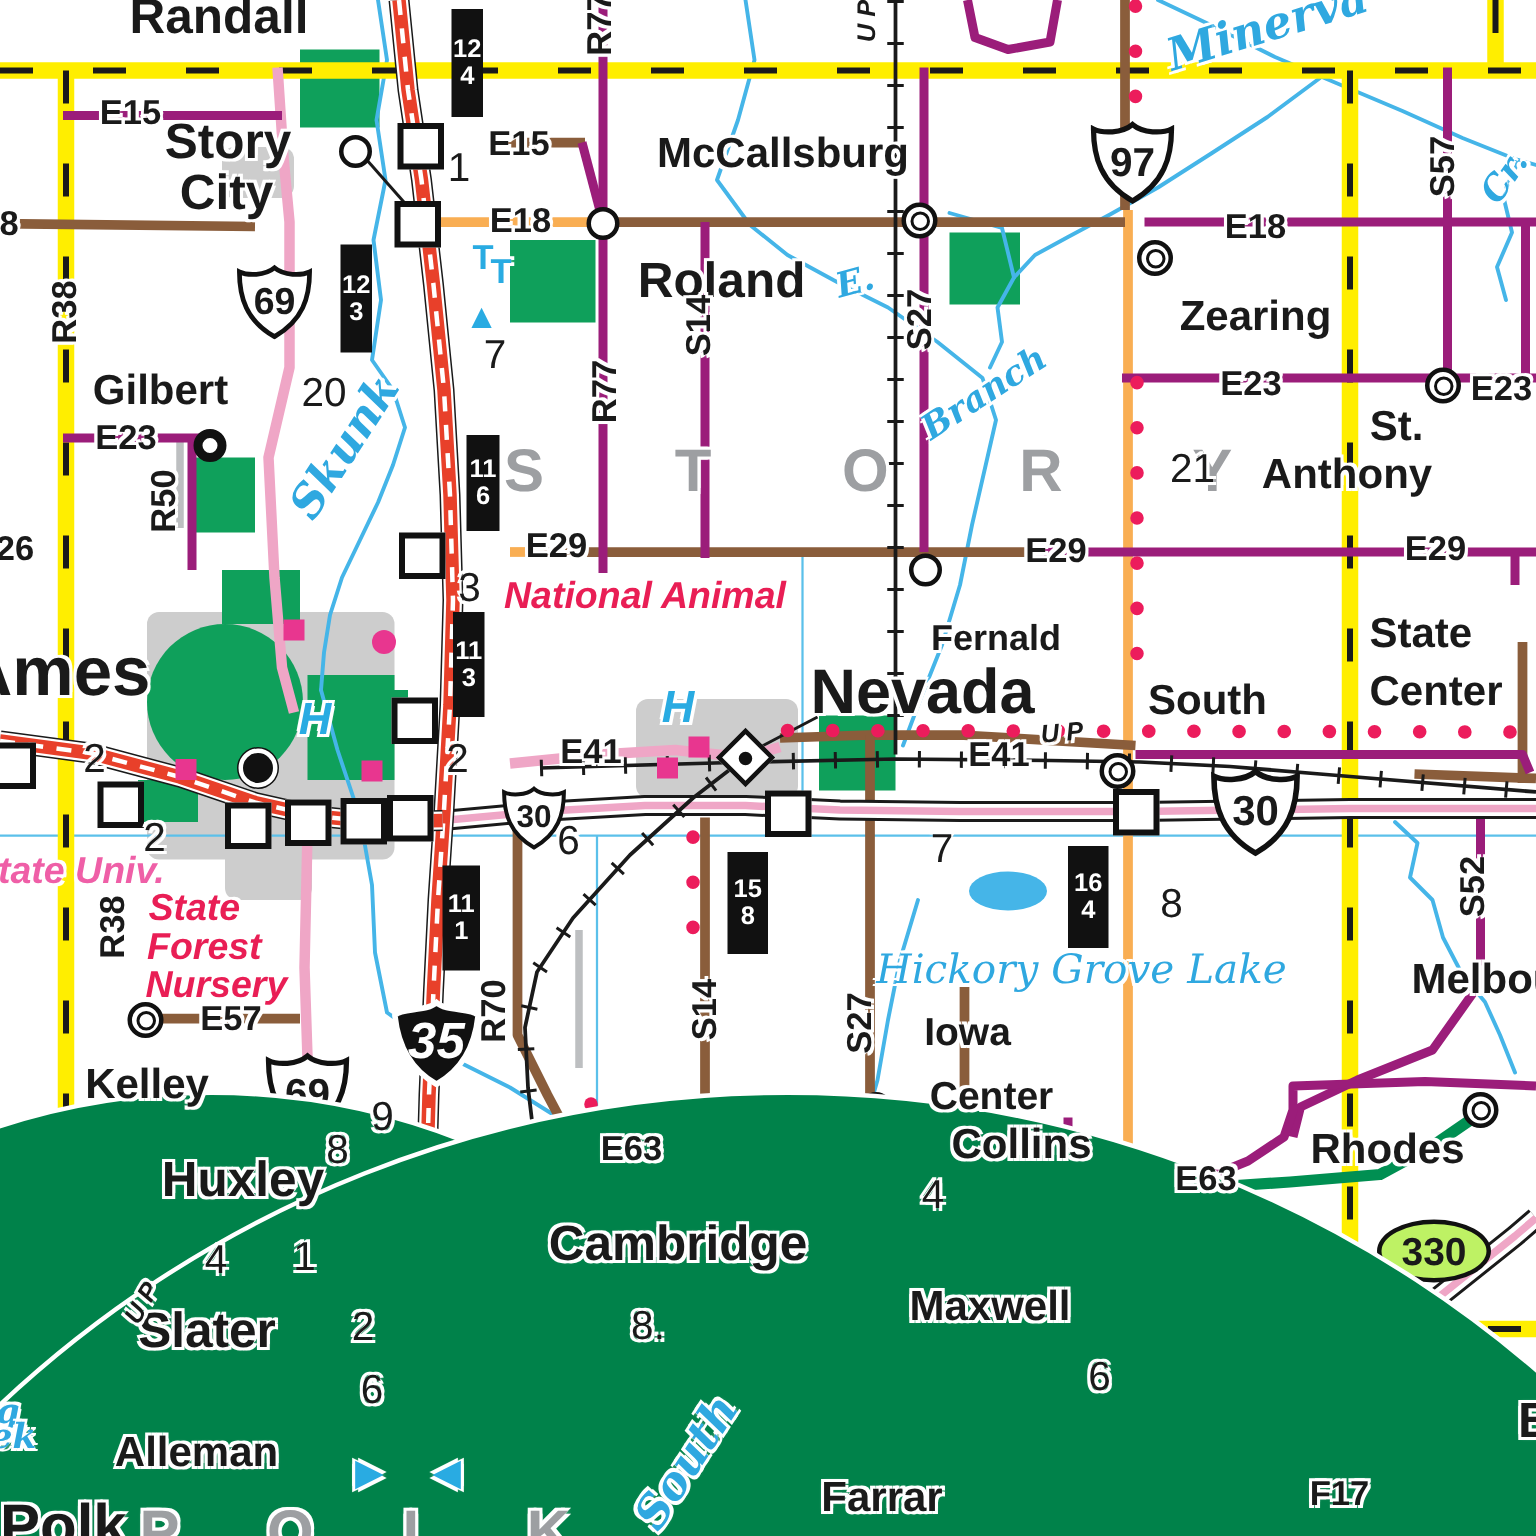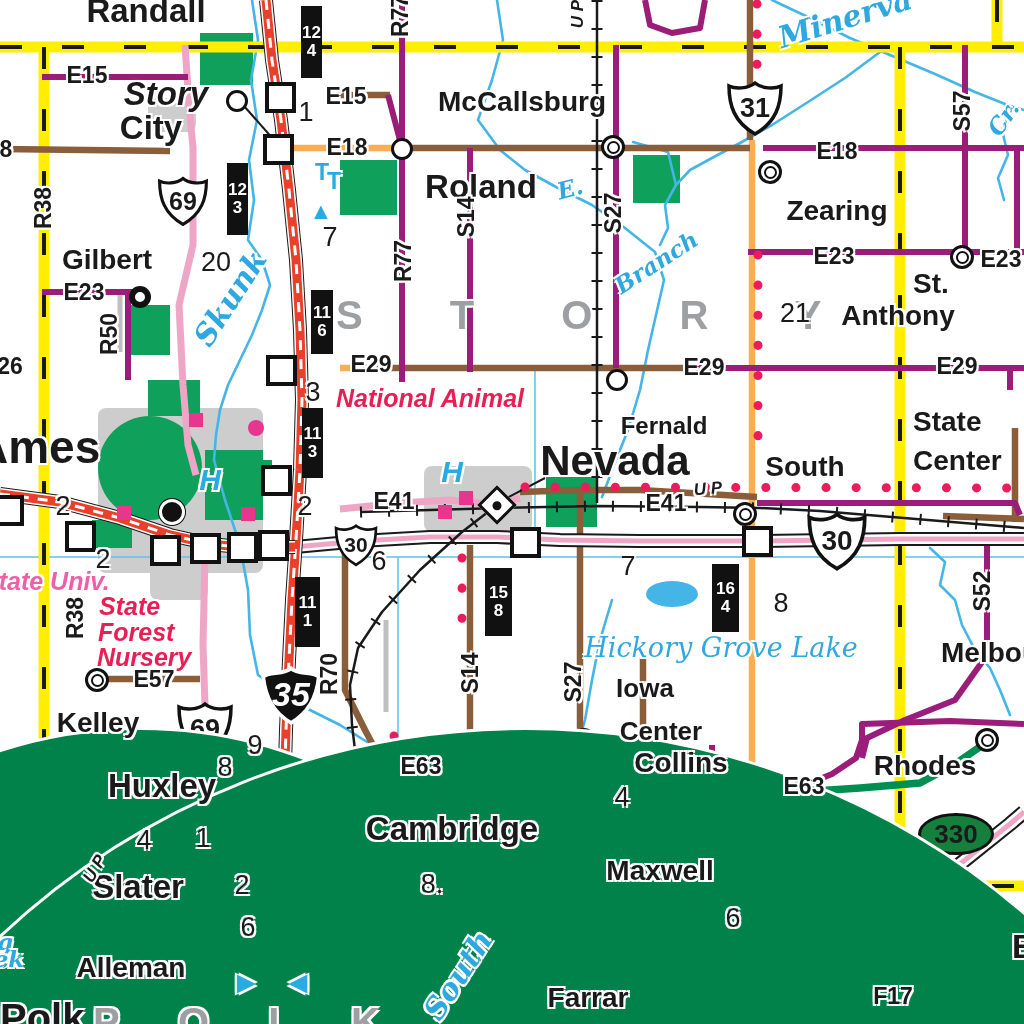--- a/index.html
+++ b/index.html
@@ -27,21 +27,21 @@
   .mm{position:absolute;background:#111;color:#fff;font-weight:700;font-size:17px;
       line-height:18px;text-align:center;word-break:break-all;overflow:hidden;
       display:flex;align-items:center;justify-content:center;padding:2px 0;box-sizing:border-box;}
   .gc{position:absolute;background:#00824a;border:3px solid #fff;border-radius:50%;
       color:#fff;font-weight:700;display:flex;align-items:center;justify-content:center;}
   .ic-sq{position:absolute;background:#fff;border:4px solid #111;box-sizing:border-box;}
   .mk{position:absolute;box-sizing:border-box;}
   .shield{position:absolute;display:flex;align-items:center;justify-content:center;}
   .shield span{position:absolute;font-weight:700;color:#1a1a1a;}
   .shield.int span{color:#fff;font-style:italic;}
-  .oval{position:absolute;background:#15803d;border:3.5px solid #111;border-radius:50%;
+  .oval{position:absolute;background:#bef264;border:3.5px solid #111;border-radius:50%;
         display:flex;align-items:center;justify-content:center;font-weight:700;color:#1a1a1a;box-sizing:border-box;}
 </style>
 </head>
 <body>
 
 <div id="stage">
   <svg id="roads" width="1024" height="1024">
       <rect x="98" y="408" width="165" height="165" rx="8" fill="#cdcdcd"></rect>
       <rect x="150" y="555" width="58" height="45" rx="8" fill="#cdcdcd"></rect>
       <rect x="148" y="98" width="48" height="34" rx="8" fill="#cdcdcd"></rect>
@@ -247,21 +247,21 @@
       <div class="shield" style="left: 175px; top: 699px; width: 60px; height: 60px;">
         <svg width="60" height="60" viewBox="0 0 60 60">
           <path d="M30,5 C23,11 10,11 4,8 C4,27 9,44 30,56 C51,44 56,27 56,8 C50,11 37,11 30,5 Z" fill="#fff" stroke="#111" stroke-width="3.5"></path>
         </svg>
         <span style="font-size: 27px;">69</span>
       </div>
       <div class="shield" style="left: 725px; top: 78px; width: 60px; height: 60px;">
         <svg width="60" height="60" viewBox="0 0 60 60">
           <path d="M30,5 C23,11 10,11 4,8 C4,27 9,44 30,56 C51,44 56,27 56,8 C50,11 37,11 30,5 Z" fill="#fff" stroke="#111" stroke-width="3.5"></path>
         </svg>
-        <span style="font-size: 27px;">31</span>
+        <span style="font-size: 27px;">97</span>
       </div>
       <div class="shield" style="left: 333px; top: 520px; width: 46px; height: 50px;">
         <svg width="46" height="50" viewBox="0 0 60 60">
           <path d="M30,5 C23,11 10,11 4,8 C4,27 9,44 30,56 C51,44 56,27 56,8 C50,11 37,11 30,5 Z" fill="#fff" stroke="#111" stroke-width="3.5"></path>
         </svg>
         <span style="font-size: 21px;">30</span>
       </div>
       <div class="shield" style="left: 805px; top: 509px; width: 64px; height: 64px;">
         <svg width="64" height="64" viewBox="0 0 60 60">
           <path d="M30,5 C23,11 10,11 4,8 C4,27 9,44 30,56 C51,44 56,27 56,8 C50,11 37,11 30,5 Z" fill="#fff" stroke="#111" stroke-width="3.5"></path>
@@ -283,21 +283,21 @@
       <div class="mm" style="left: 302px; top: 408px; width: 21px; height: 70px;">113</div>
       <div class="mm" style="left: 295px; top: 577px; width: 25px; height: 70px;">111</div>
       <div class="mm" style="left: 485px; top: 568px; width: 27px; height: 68px;">158</div>
       <div class="mm" style="left: 712px; top: 564px; width: 27px; height: 68px;">164</div>
       <div class="mm" style="left: 297px; top: 782px; width: 25px; height: 66px;">102</div>
       <div class="mm" style="left: 711px; top: 955px; width: 26px; height: 69px;">98</div>
       <div class="mm" style="left: 228px; top: 1008px; width: 24px; height: 16px;">8</div>
       <div class="gc" style="left: -318px; top: 727px; width: 912px; height: 912px; font-size: 44px;">1</div>
       <div class="gc" style="left: -243px; top: 727px; width: 1530px; height: 1530px; font-size: 40px;">20</div>
       <span class="lbl t34" style="left: 146px; top: 11px; transform: translate(-50%, -50%);">Randall</span>
-      <span class="lbl t34" style="left: 166px; top: 94px; transform: translate(-50%, -50%); font-style: italic;">Story</span>
+      <span class="lbl t34" style="left: 152px; top: 94px; transform: translate(-50%, -50%);">Story</span>
       <span class="lbl t34" style="left: 151px; top: 128px; transform: translate(-50%, -50%);">City</span>
       <span class="lbl t30" style="left: 522px; top: 102px; transform: translate(-50%, -50%);">McCallsburg</span>
       <span class="lbl t34" style="left: 481px; top: 187px; transform: translate(-50%, -50%);">Roland</span>
       <span class="lbl t30" style="left: 837px; top: 211px; transform: translate(-50%, -50%);">Zearing</span>
       <span class="lbl t30" style="left: 107px; top: 260px; transform: translate(-50%, -50%);">Gilbert</span>
       <span class="lbl t30" style="left: 931px; top: 284px; transform: translate(-50%, -50%);">St.</span>
       <span class="lbl t30" style="left: 898px; top: 316px; transform: translate(-50%, -50%);">Anthony</span>
       <span class="lbl t26" style="left: 664px; top: 426px; transform: translate(-50%, -50%);">Fernald</span>
       <span class="lbl t42" style="left: 615px; top: 461px; transform: translate(-50%, -50%);">Nevada</span>
       <span class="lbl t30" style="left: 805px; top: 467px; transform: translate(-50%, -50%);">South</span>

